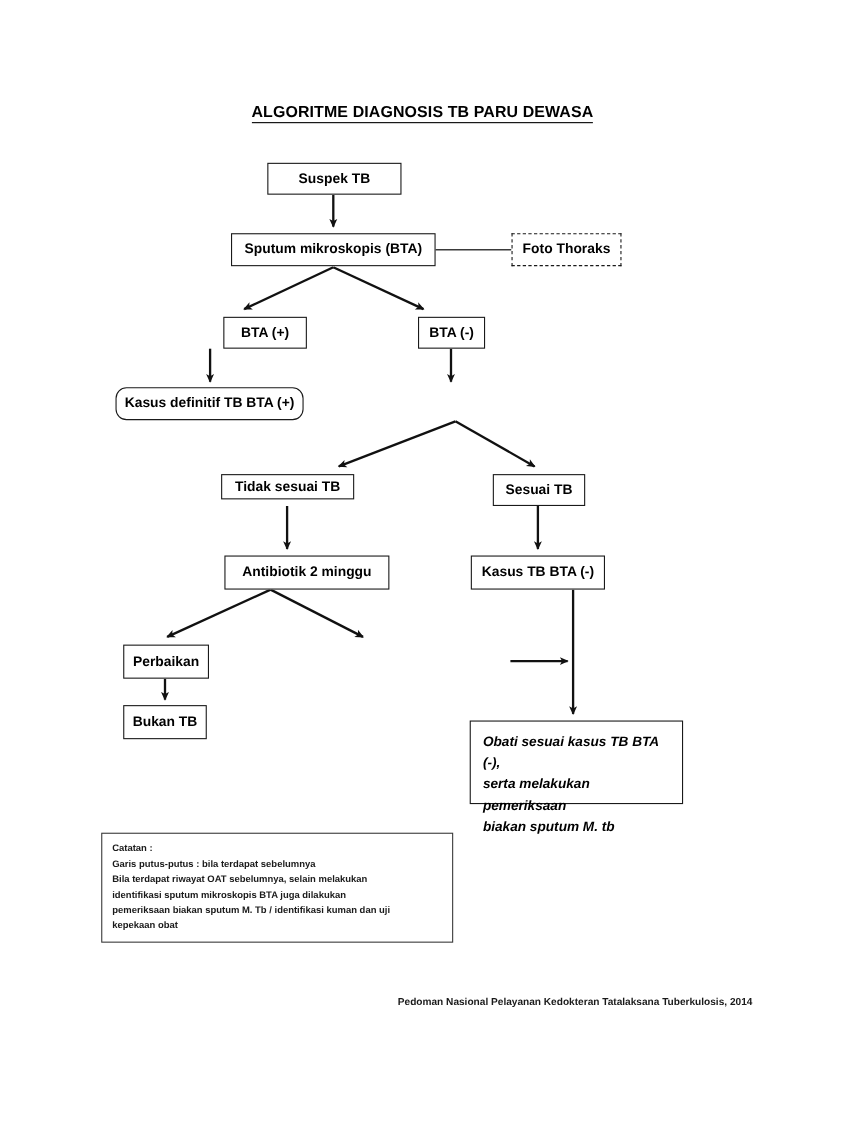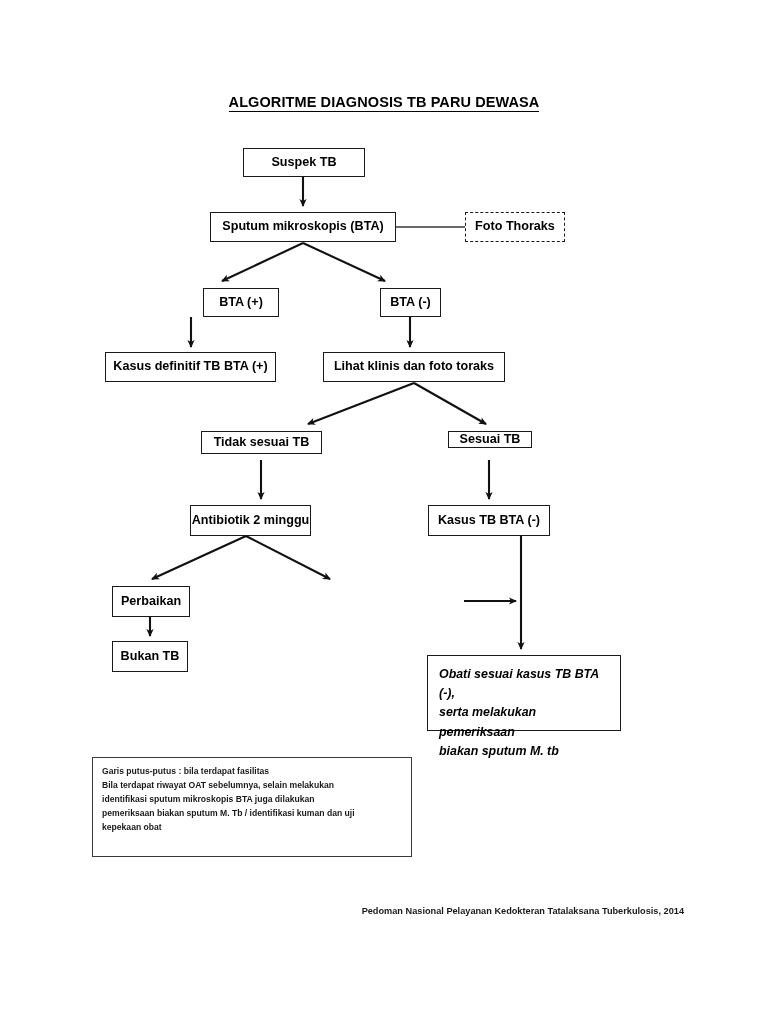--- a/index.html
+++ b/index.html
@@ -151,37 +151,34 @@
   </div>
 
   <div class="node" style="left:160px; top:288px; width:76px; height:29px;margin-left:43px;">
     <span>BTA (+)</span>
   </div>
 
   <div class="node" style="left:380px; top:288px; width:61px; height:29px;">
     <span>BTA (-)</span>
   </div>
 
-  <div class="node" style="left:105px; top:352px; width:171px; height:30px;">
+  <div class="node" style="left:105px; top:352px; width:171px; height:30px;border-radius:10px;">
     <span>Kasus definitif TB BTA (+)</span>
   </div>
 
-  <div class="node" style="left:323px; top:352px; width:182px; height:30px;">
-    <span>Lihat klinis dan foto toraks</span>
-  </div>
 
   <div class="node" style="left:201px; top:431px; width:121px; height:23px;">
     <span>Tidak sesuai TB</span>
   </div>
 
-  <div class="node" style="left:448px; top:431px; width:84px; height:17px;">
+  <div class="node" style="left:448px; top:431px; width:84px; height:29px;">
     <span>Sesuai TB</span>
   </div>
 
-  <div class="node" style="left:190px; top:505px; width:121px; height:31px;">
+  <div class="node" style="left:204px; top:505px; width:150px; height:31px;">
     <span>Antibiotik 2 minggu</span>
   </div>
 
   <div class="node" style="left:428px; top:505px; width:122px; height:31px;">
     <span>Kasus TB BTA (-)</span>
   </div>
 
   <div class="node" style="left:112px; top:586px; width:78px; height:31px;">
     <span>Perbaikan</span>
   </div>
@@ -191,21 +188,22 @@
     <span>Bukan TB</span>
   </div>
 
   <div class="node multiline" style="left:427px; top:655px; width:194px; height:76px;">
     <span>Obati sesuai kasus  TB BTA (-),</span><br>
     <span>serta melakukan pemeriksaan</span><br>
     <span>biakan sputum M. tb</span>
   </div>
 
   <div class="notes">
-    <span class="nline">Garis putus-putus : bila terdapat fasilitas</span>
+    <span class="nline">Catatan :</span>
+    <span class="nline">Garis putus-putus : bila terdapat sebelumnya</span>
     <span class="nline">Bila terdapat riwayat OAT sebelumnya, selain melakukan</span>
     <span class="nline">identifikasi sputum mikroskopis BTA juga dilakukan</span>
     <span class="nline">pemeriksaan biakan sputum M. Tb / identifikasi kuman dan uji</span>
     <span class="nline">kepekaan obat</span>
   </div>
 
   <div class="footer">Pedoman Nasional Pelayanan Kedokteran Tatalaksana Tuberkulosis, 2014</div>
 
 </div>
 

